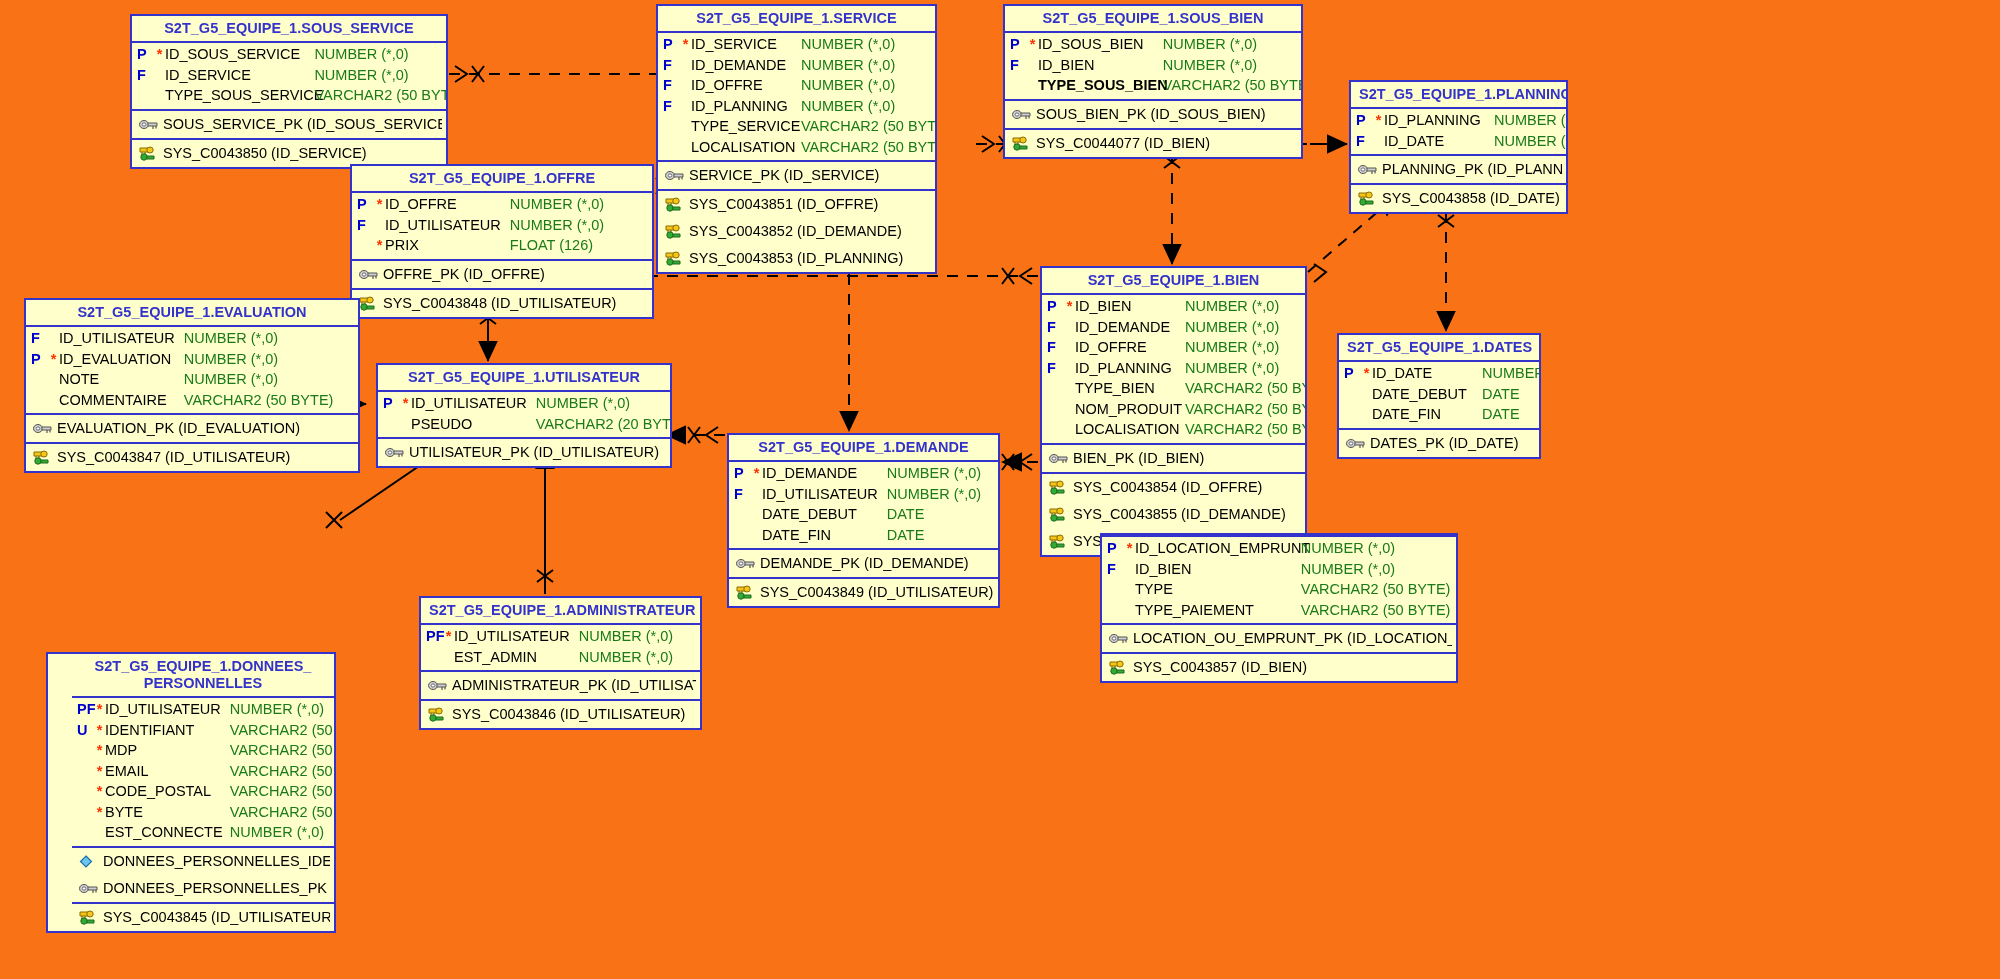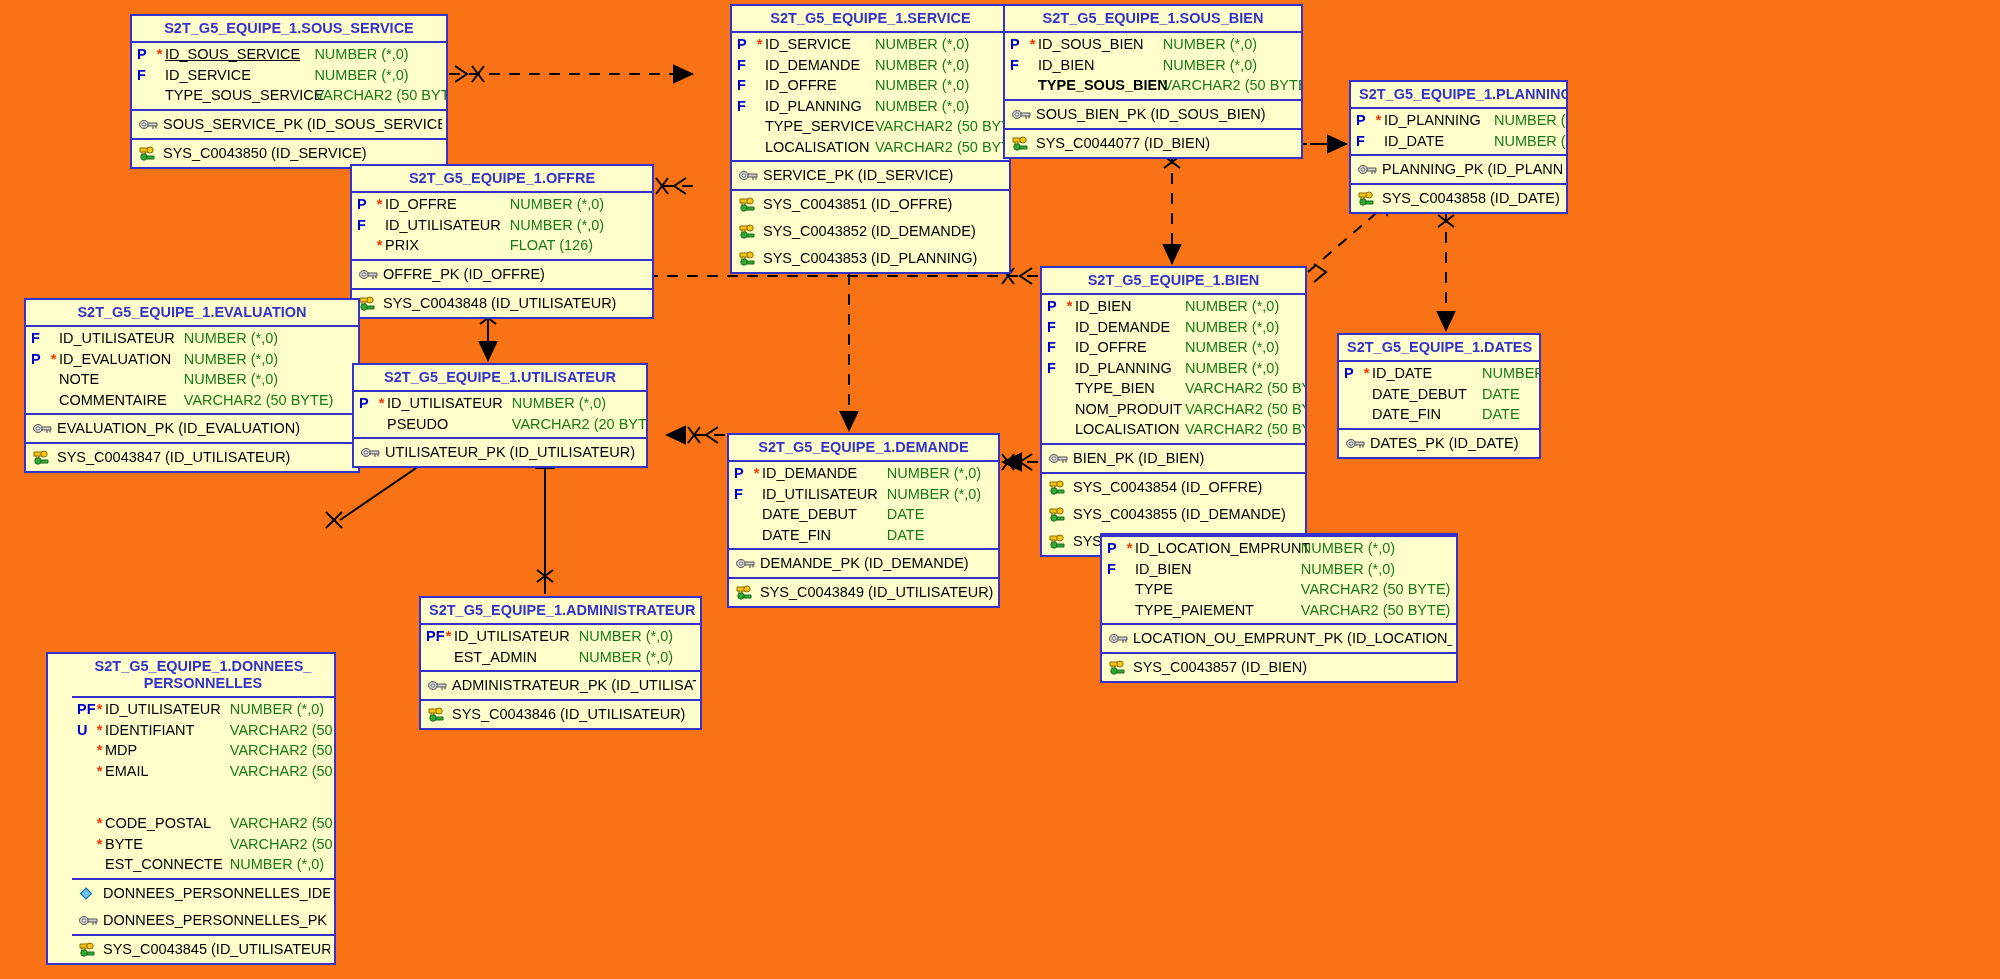--- a/index.html
+++ b/index.html
@@ -97,21 +97,21 @@
     </g>
   </svg>
 
   <div id="tables-host">
       <div class="tbl clip" style="left: 130px; top: 14px; width: 318px;">
         <div class="tbl-title">S2T_G5_EQUIPE_1.SOUS_SERVICE</div>
         <div class="sec cols">
           <div class="col">
             <span class="k">P</span>
             <span class="req">*</span>
-            <span class="cname" style="width: 149.4px; text-decoration: underline;">ID_SOUS_SERVICE</span>
+            <span class="cname" style="width: 149.4px;">ID_SOUS_SERVICE</span>
             <span class="ctype">NUMBER (*,0)</span>
           </div>
           <div class="col">
             <span class="k">F</span>
             <span class="req"></span>
             <span class="cname" style="width: 149.4px;">ID_SERVICE</span>
             <span class="ctype">NUMBER (*,0)</span>
           </div>
           <div class="col">
             <span class="k"></span>
@@ -137,21 +137,21 @@
                 <path d="M2,2 L10,2 L10,6 L2,6 Z" fill="#f5c518" stroke="#8a6d00" stroke-width="1"></path>
                 <path d="M4,6 L4,9 M7,6 L7,8.5" stroke="#8a6d00" stroke-width="1.2"></path>
                 <ellipse cx="12" cy="4" rx="3.2" ry="3" fill="#f5c518" stroke="#8a6d00" stroke-width="1"></ellipse>
                 <circle cx="6" cy="11" r="3.2" fill="#33aa33" stroke="#1f6b1f" stroke-width="1"></circle>
                 <path d="M9,10 L16,10 L16,13 L9,13 Z" fill="#33aa33" stroke="#1f6b1f" stroke-width="1"></path>
               </svg></span>
             <span class="lbl">SYS_C0043850 (ID_SERVICE)</span>
           </div>
         </div>
       </div>
-      <div class="tbl clip" style="left: 730px; top: 4px; width: 281px;">
+      <div class="tbl clip" style="left: 656px; top: 4px; width: 281px;">
         <div class="tbl-title">S2T_G5_EQUIPE_1.SERVICE</div>
         <div class="sec cols">
           <div class="col">
             <span class="k">P</span>
             <span class="req">*</span>
             <span class="cname" style="width: 110px;">ID_SERVICE</span>
             <span class="ctype">NUMBER (*,0)</span>
           </div>
           <div class="col">
             <span class="k">F</span>
@@ -529,21 +529,21 @@
                 <path d="M2,2 L10,2 L10,6 L2,6 Z" fill="#f5c518" stroke="#8a6d00" stroke-width="1"></path>
                 <path d="M4,6 L4,9 M7,6 L7,8.5" stroke="#8a6d00" stroke-width="1.2"></path>
                 <ellipse cx="12" cy="4" rx="3.2" ry="3" fill="#f5c518" stroke="#8a6d00" stroke-width="1"></ellipse>
                 <circle cx="6" cy="11" r="3.2" fill="#33aa33" stroke="#1f6b1f" stroke-width="1"></circle>
                 <path d="M9,10 L16,10 L16,13 L9,13 Z" fill="#33aa33" stroke="#1f6b1f" stroke-width="1"></path>
               </svg></span>
             <span class="lbl">SYS_C0043847 (ID_UTILISATEUR)</span>
           </div>
         </div>
       </div>
-      <div class="tbl clip" style="left: 352px; top: 363px; width: 296px;">
+      <div class="tbl clip" style="left: 376px; top: 363px; width: 296px;">
         <div class="tbl-title">S2T_G5_EQUIPE_1.UTILISATEUR</div>
         <div class="sec cols">
           <div class="col">
             <span class="k">P</span>
             <span class="req">*</span>
             <span class="cname" style="width: 124.8px;">ID_UTILISATEUR</span>
             <span class="ctype">NUMBER (*,0)</span>
           </div>
           <div class="col">
             <span class="k"></span>
@@ -691,21 +691,21 @@
           </div>
           <div class="col">
             <span class="k"></span>
             <span class="req">*</span>
             <span class="cname" style="width: 124.8px;">EMAIL</span>
             <span class="ctype">VARCHAR2 (50 BYTE)</span>
           </div>
           <div class="col">
             <span class="k"></span>
             <span class="req">*</span>
-            <span class="cname" style="width: 124.8px; margin-top: 32px;">CODE_POSTAL</span>
+            <span class="cname" style="width: 124.8px;">CODE_POSTAL</span>
             <span class="ctype">VARCHAR2 (50 BYTE)</span>
           </div>
           <div class="col">
             <span class="k"></span>
             <span class="req">*</span>
             <span class="cname" style="width: 124.8px;">BYTE</span>
             <span class="ctype">VARCHAR2 (50 BYTE)</span>
           </div>
           <div class="col">
             <span class="k"></span>

